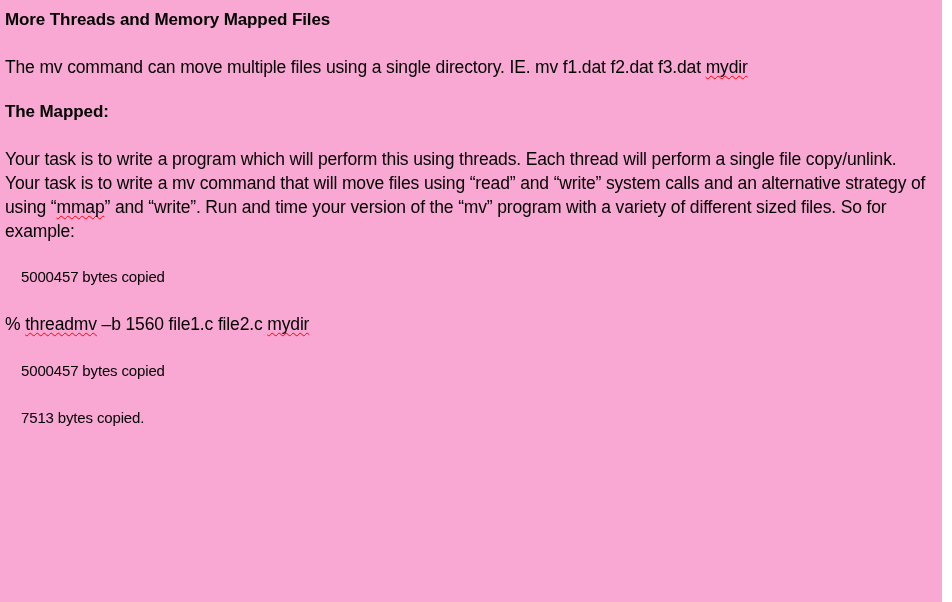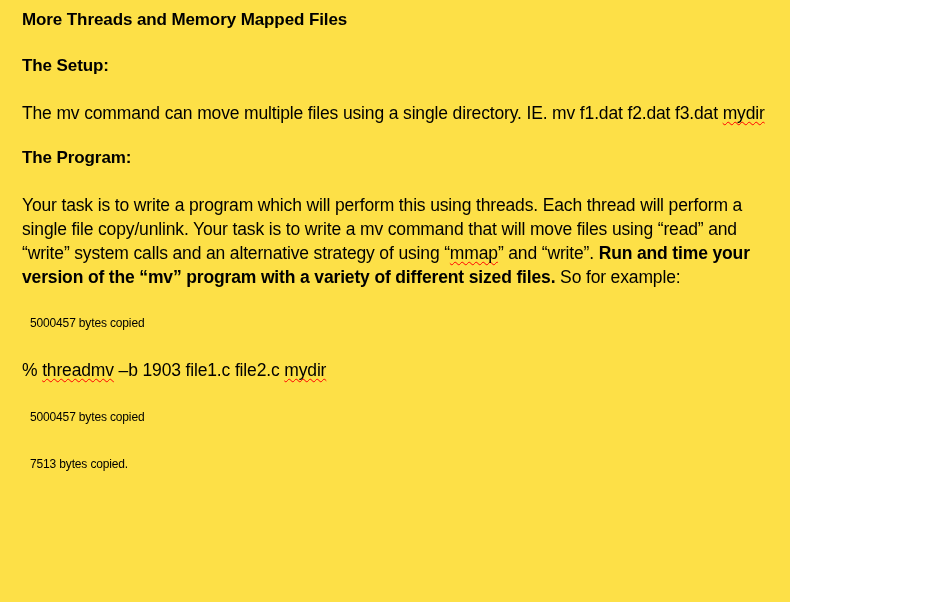--- a/index.html
+++ b/index.html
@@ -11,24 +11,24 @@
     width: 952px;
     height: 602px;
     overflow: hidden;
     font-family: "Liberation Sans", sans-serif;
     color: #000000;
     -webkit-font-smoothing: antialiased;
   }
 
   .page {
     box-sizing: border-box;
-    width: 790px;
+    width: 942px;
     height: 602px;
-    padding: 9px 14px 0 22px;
-    background: #fde047;
+    padding: 9px 14px 0 5px;
+    background: #f9a8d4;
   }
 
   
   .h-bold {
     font-size: 17px;
     font-weight: bold;
     line-height: 21px;
     margin: 0 0 25px 0;
     letter-spacing: -0.1px;
   }
@@ -42,30 +42,30 @@
   }
   .cmd-p {
     font-size: 17.5px;
     font-weight: normal;
     line-height: 24px;
     margin: 0 0 23px 0;
     letter-spacing: -0.15px;
     white-space: pre-wrap;
   }
   .out-p {
-    font-size: 12px;
+    font-size: 15px;
     font-weight: normal;
     line-height: 24px;
-    margin: 0 0 23px 8px;
+    margin: 0 0 23px 16px;
     letter-spacing: -0.15px;
   }
 
   .para-wide { max-width: 930px; }
 
-  b, .bold { font-weight: bold; }
+  b, .bold { font-weight: normal; }
 
   
   .link {
     color: #1155CC;
     text-decoration: underline;
     text-decoration-color: #1155CC;
     text-underline-offset: 2px;
   }
 
   
@@ -77,31 +77,30 @@
     text-align: center;
   }
 </style>
 </head>
 <body>
 
 <div class="page">
 
   <div class="h-bold">More Threads and Memory Mapped Files</div>
 
-  <div class="h-bold">The Setup:</div>
 
   <div class="body-p para-wide"><span>The mv command can move multiple files using a single directory.   IE.    mv f1.dat f2.dat f3.dat </span><span class="sp">mydir</span></div>
 
-  <div class="h-bold">The Program:</div>
+  <div class="h-bold">The Mapped:</div>
 
   <div class="body-p para-wide"><span>Your task is to write a program which will perform this using threads.  Each thread will perform a single file copy/unlink.  Your task is to write a mv command that will move files using “read” and “write” system calls and an alternative strategy of using “</span><span class="sp">mmap</span><span>” and “write”.    </span><span class="bold">Run and time your version of the “mv” program with a variety of different sized files.</span><span>    So for example:</span></div>
 
 
   <div class="out-p">5000457 bytes copied</div>
 
-  <div class="cmd-p"><span>% </span><span class="sp">threadmv</span><span> –b 1903 file1.c file2.c </span><span class="sp">mydir</span></div>
+  <div class="cmd-p"><span>% </span><span class="sp">threadmv</span><span> –b 1560 file1.c file2.c </span><span class="sp">mydir</span></div>
 
   <div class="out-p">5000457 bytes copied</div>
 
 
   <div class="out-p">7513 bytes copied.</div>
 
 </div>
 
 </body></html>

